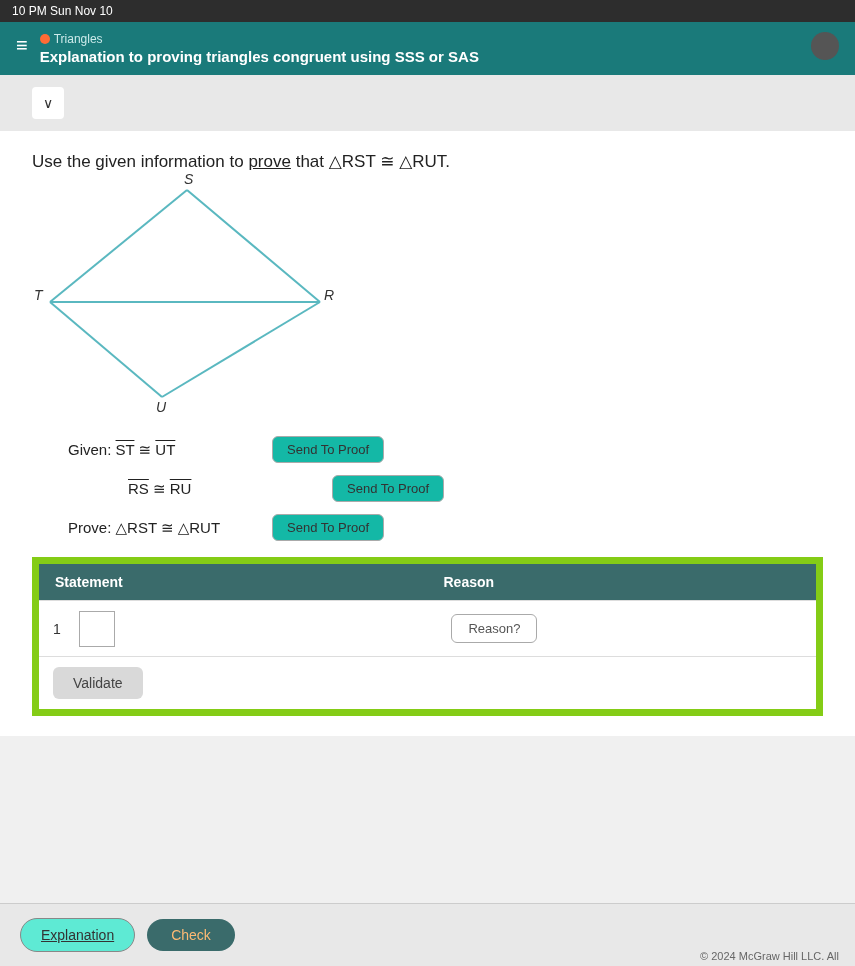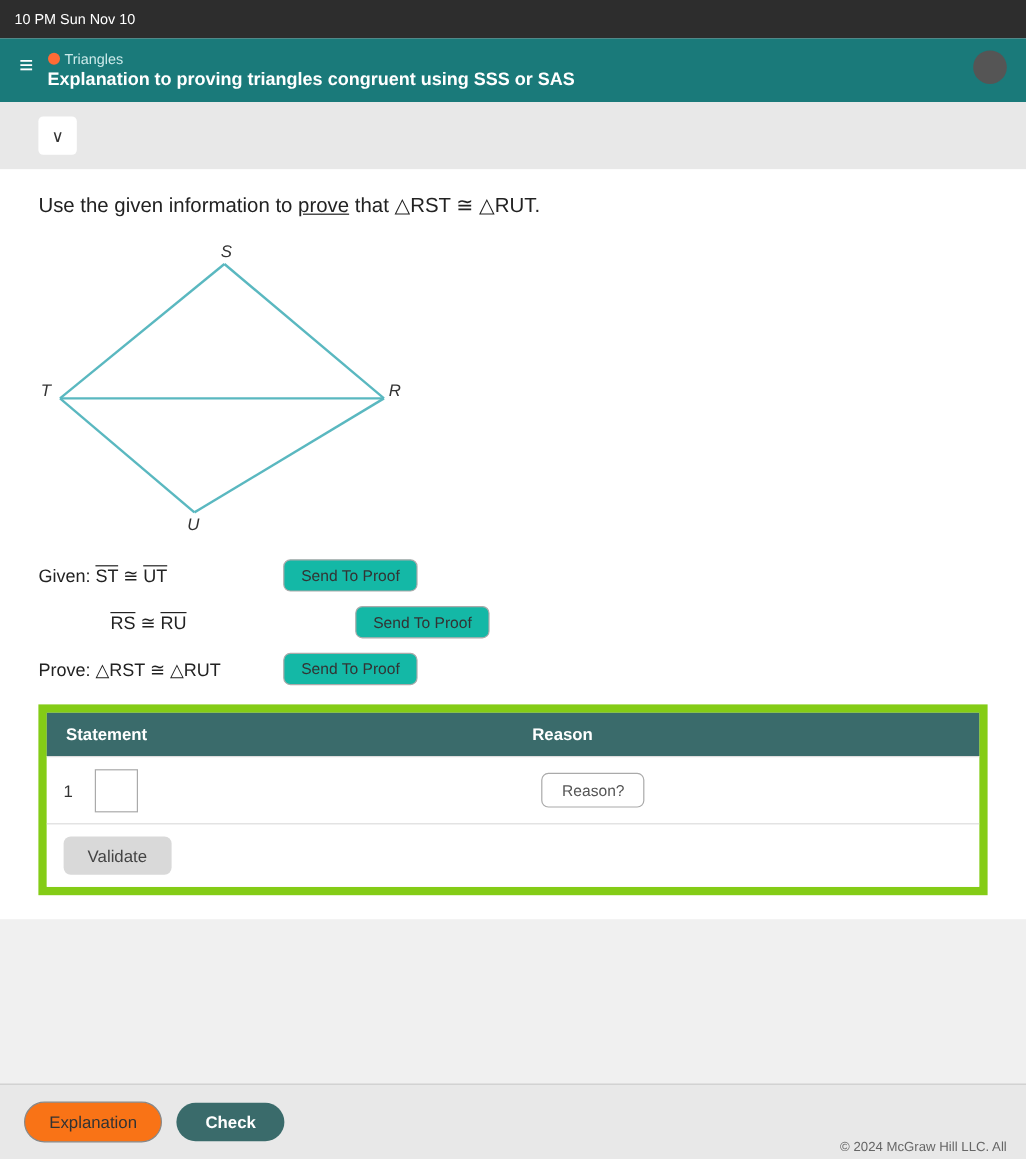--- a/index.html
+++ b/index.html
@@ -13,21 +13,21 @@
     }
 
     
     .status-bar {
       background: #2d2d2d;
       color: #fff;
       font-size: 12px;
       padding: 4px 12px;
       display: flex;
       align-items: center;
-      height: 32px;
+      height: 22px;
     }
 
     
     .header {
       background: #1a7a7a;
       color: white;
       padding: 10px 16px;
       display: flex;
       align-items: flex-start;
       gap: 12px;
@@ -78,37 +78,37 @@
     
     .main-content {
       background: white;
       padding: 20px 32px;
       min-height: 600px;
     }
 
     .problem-statement {
       font-size: 17px;
       color: #222;
-      margin-bottom: 20px;
     }
     .problem-statement .underline {
       text-decoration: underline;
     }
 
     
     .diagram-container {
       margin: 0 0 24px 0;
       width: 300px;
       height: 240px;
       position: relative;
     }
 
     
     .given-section {
       margin-bottom: 8px;
+      margin-left: 36px;
     }
     .given-row {
       display: flex;
       align-items: center;
       margin-bottom: 12px;
       gap: 24px;
     }
     .given-label {
       font-size: 15px;
       color: #222;
@@ -226,36 +226,37 @@
       left: 0;
       right: 0;
       background: #e8e8e8;
       padding: 14px 20px;
       display: flex;
       align-items: center;
       gap: 12px;
       border-top: 1px solid #ccc;
     }
     .explanation-btn {
-      background: #f97316;
+      background: #5eead4;
       border: 1.5px solid #888;
       border-radius: 20px;
       padding: 8px 20px;
       font-size: 14px;
       color: #333;
       cursor: pointer;
+      text-decoration: underline;
     }
     .check-btn {
       background: #3a6b6b;
       border: none;
       border-radius: 20px;
       padding: 8px 24px;
       font-size: 14px;
-      color: #ffffff;
-      font-weight: bold;
+      color: #fdba74;
+      font-weight: normal;
       cursor: pointer;
     }
 
     
     .footer-copyright {
       position: absolute;
       bottom: 4px;
       right: 16px;
       font-size: 11px;
       color: #666;

